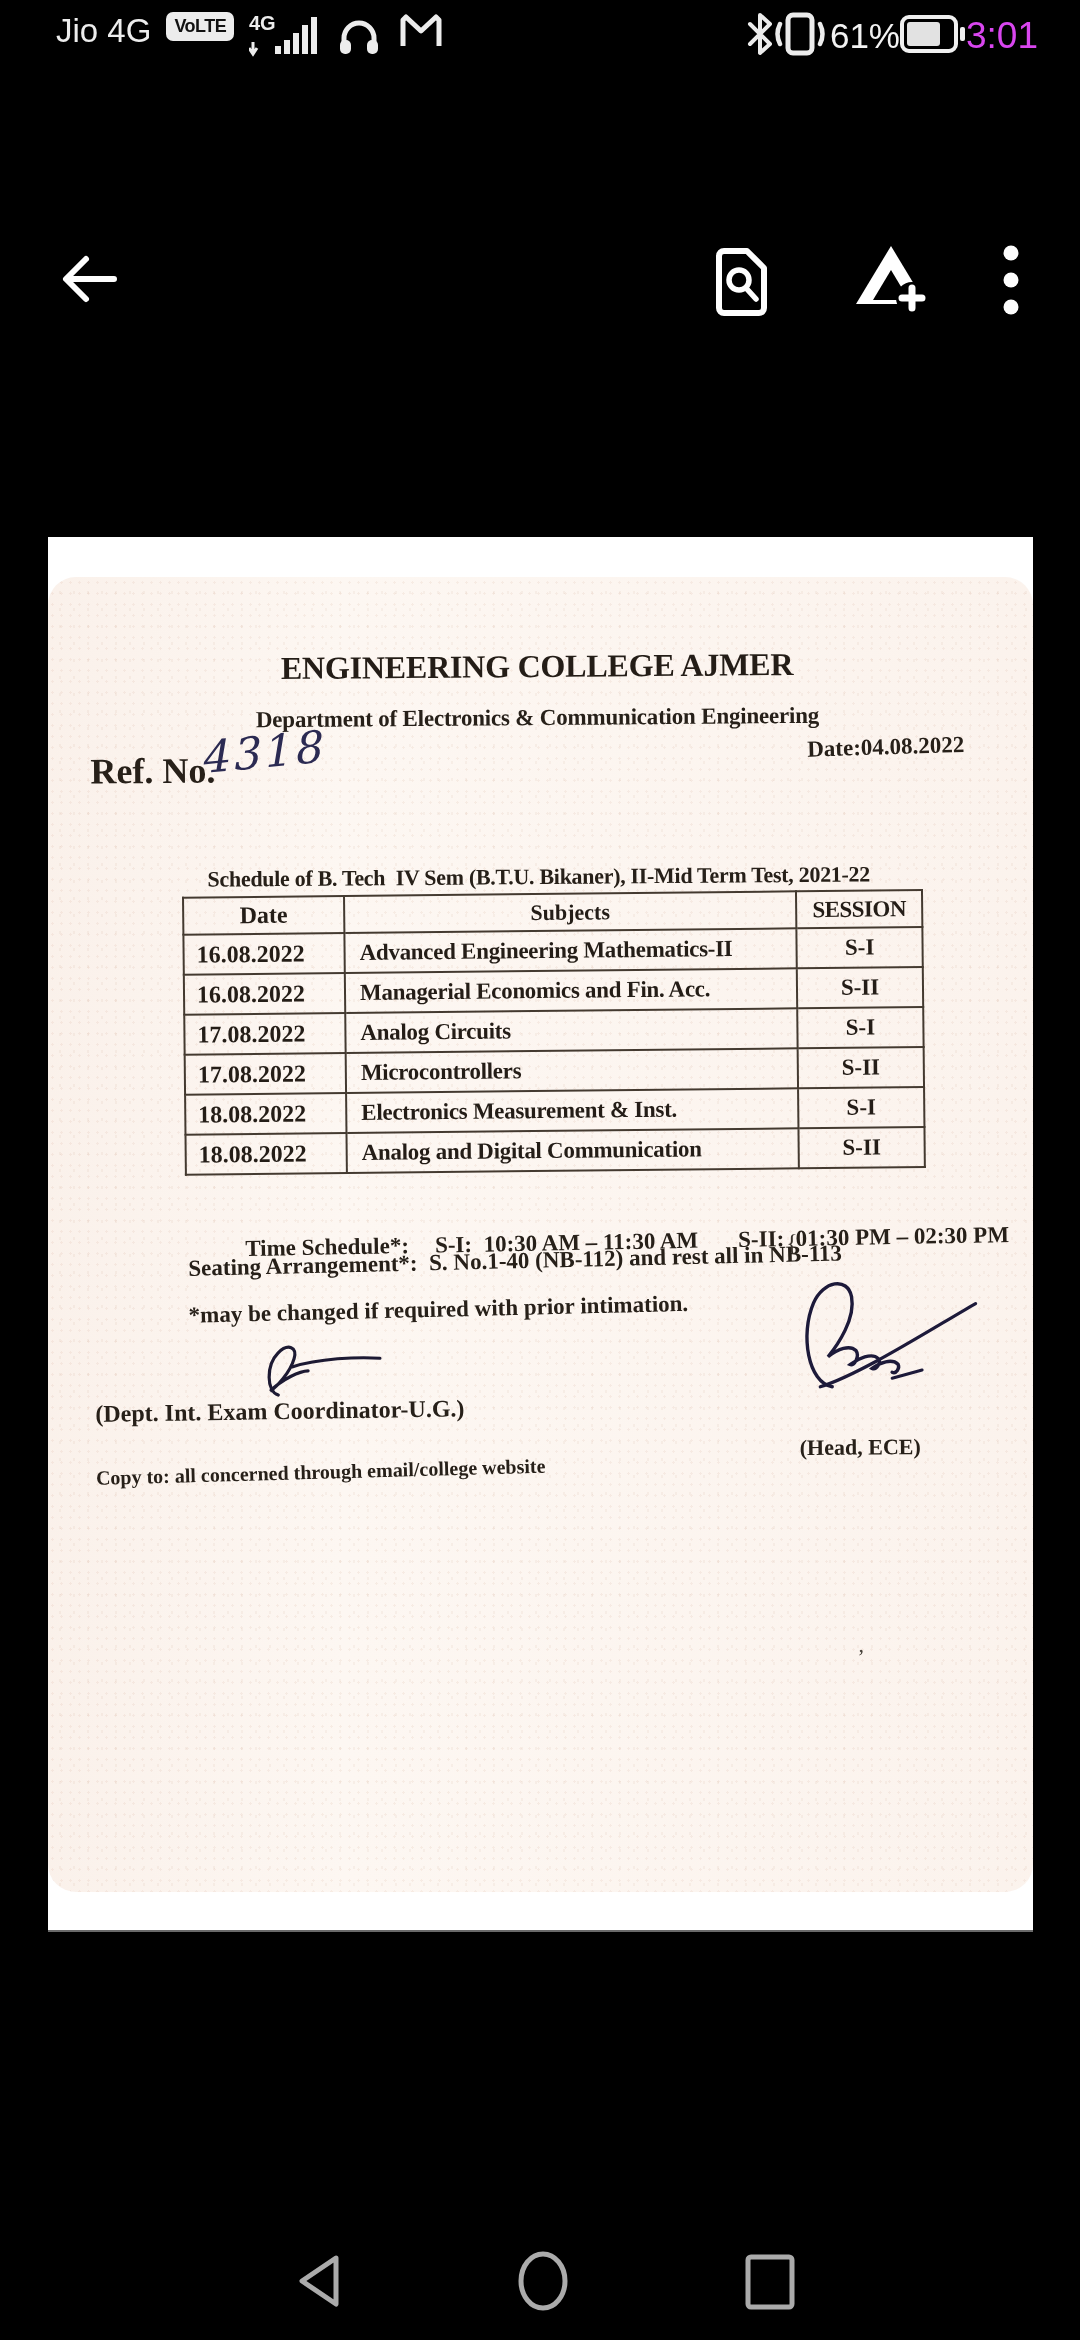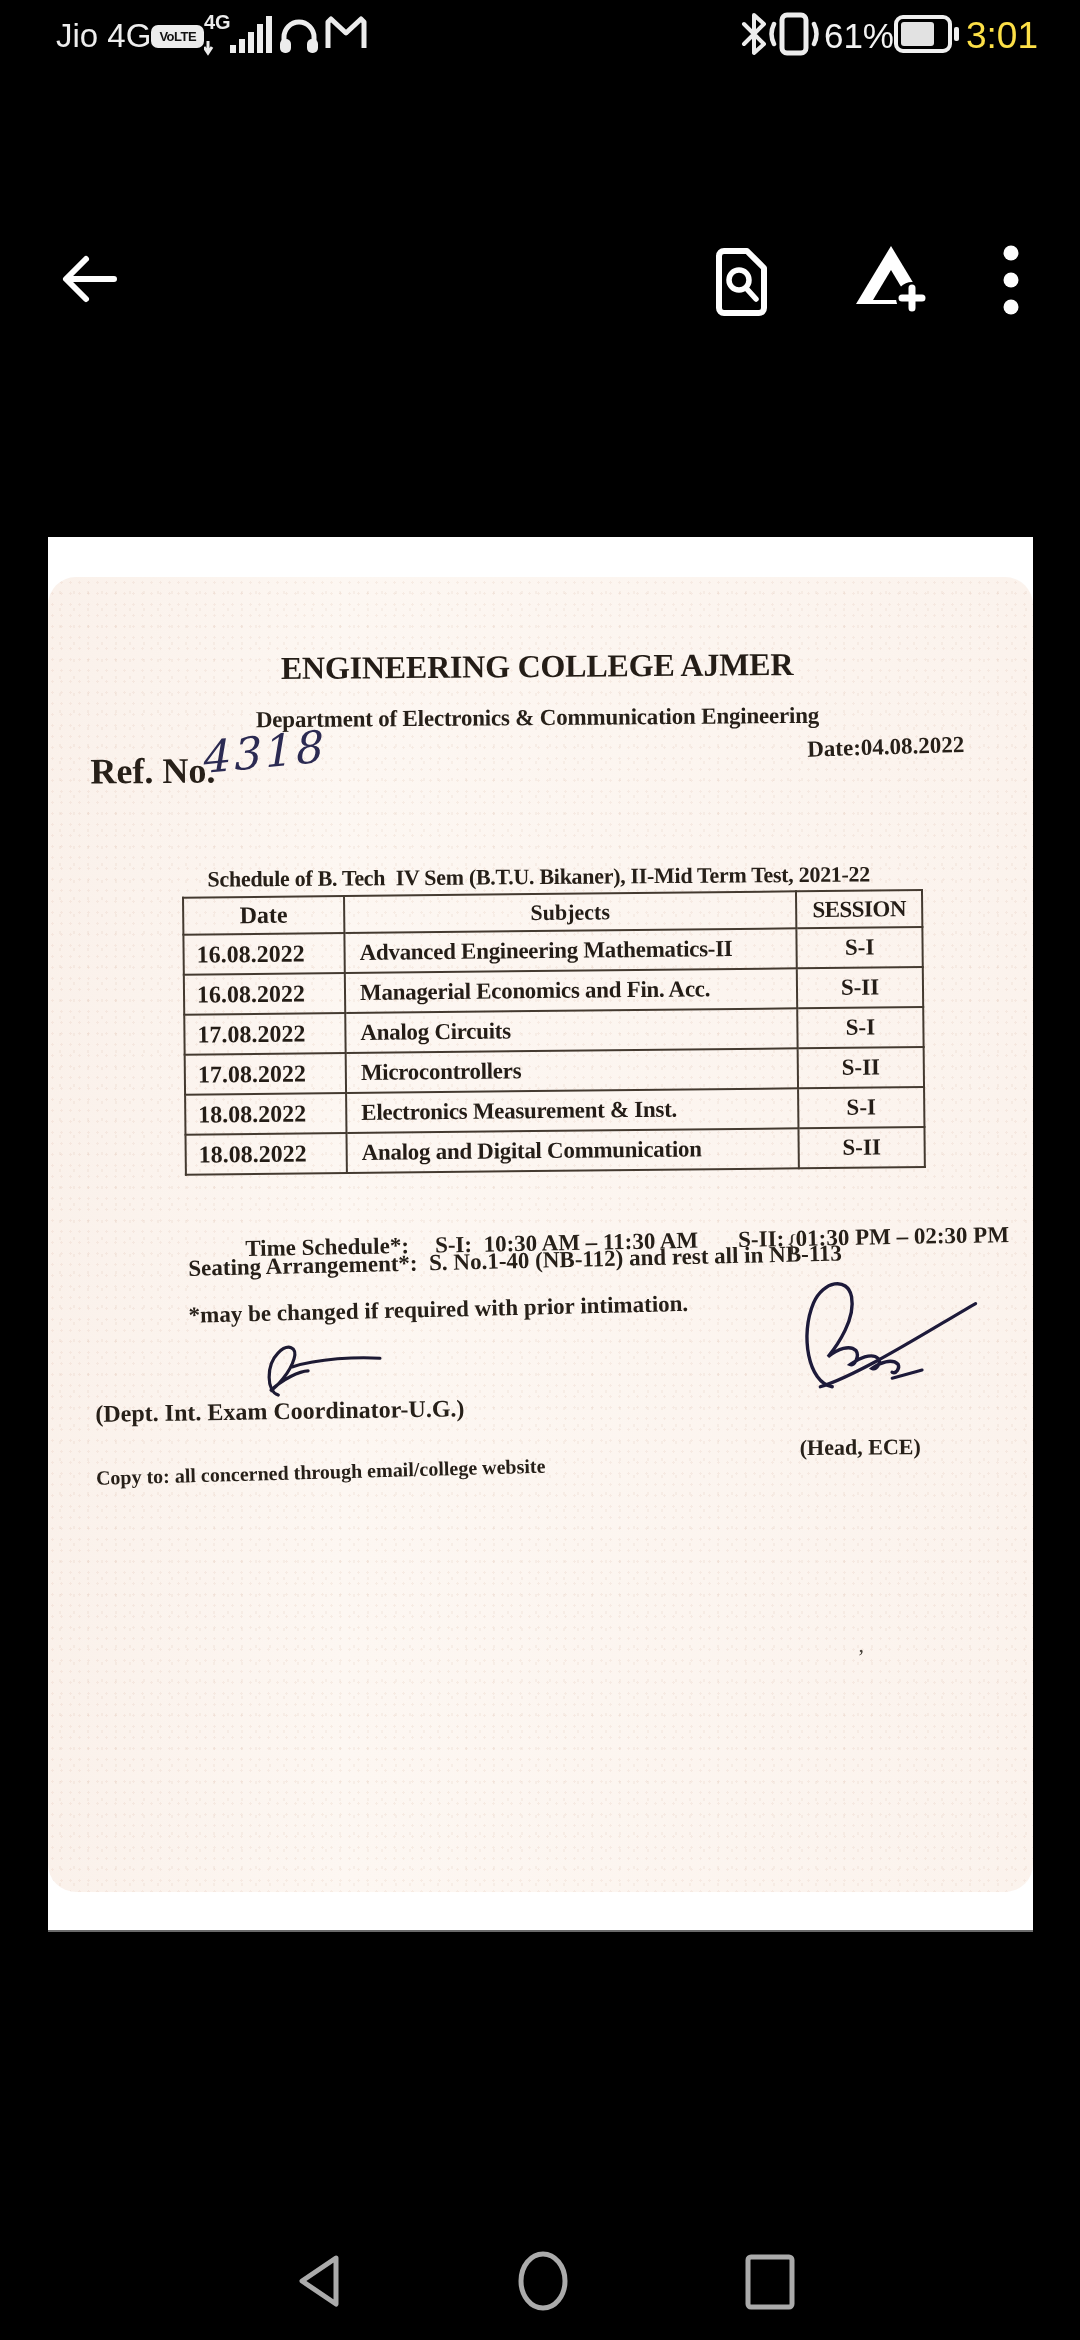--- a/index.html
+++ b/index.html
@@ -2,27 +2,27 @@
 <html><head>
 <meta charset="utf-8">
 <style>
   html,body{margin:0;padding:0;background:#000;}
   .screen{position:relative;width:1080px;height:2340px;background:#000;overflow:hidden;
           font-family:"Liberation Sans",sans-serif;}
   .abs{position:absolute;}
 
   
   .status-bar{position:absolute;top:0;left:0;width:1080px;height:72px;color:#efefef;}
-  .sb-left{position:absolute;left:56px;top:12px;display:flex;align-items:center;height:48px;}
+  .sb-left{position:absolute;left:56px;top:12px;display:flex;align-items:flex-start;gap:15px;height:48px;}
   .sb-right{position:absolute;right:42px;top:12px;display:flex;align-items:center;gap:0;height:48px;}
   .sb-carrier{font-size:33px;color:#ededed;}
-  .volte{background:#ececec;color:#111;font-weight:700;font-size:13px;border-radius:7px;
+  .volte{background:#ececec;color:#111;font-weight:700;font-size:18px;border-radius:7px;
          padding:4px 8px;letter-spacing:-0.5px;}
   .sb-pct{font-size:35px;color:#f2f2f2;margin-left:4px;}
-  .sb-time{font-size:37px;color:#fde047;margin-left:6px;}
+  .sb-time{font-size:37px;color:#d946ef;}
 
   
   .app-bar{position:absolute;top:108px;left:0;width:1080px;height:126px;}
   .ab-title{position:absolute;left:214px;top:136px;font-size:54px;color:#fbfbfb;
             letter-spacing:0.5px;white-space:nowrap;}
   .icon-btn{position:absolute;}
 
   
   .page{position:absolute;left:48px;top:537px;width:985px;height:1393px;background:#ffffff;
         box-shadow:0 2px 0 #6a6a6a;}

